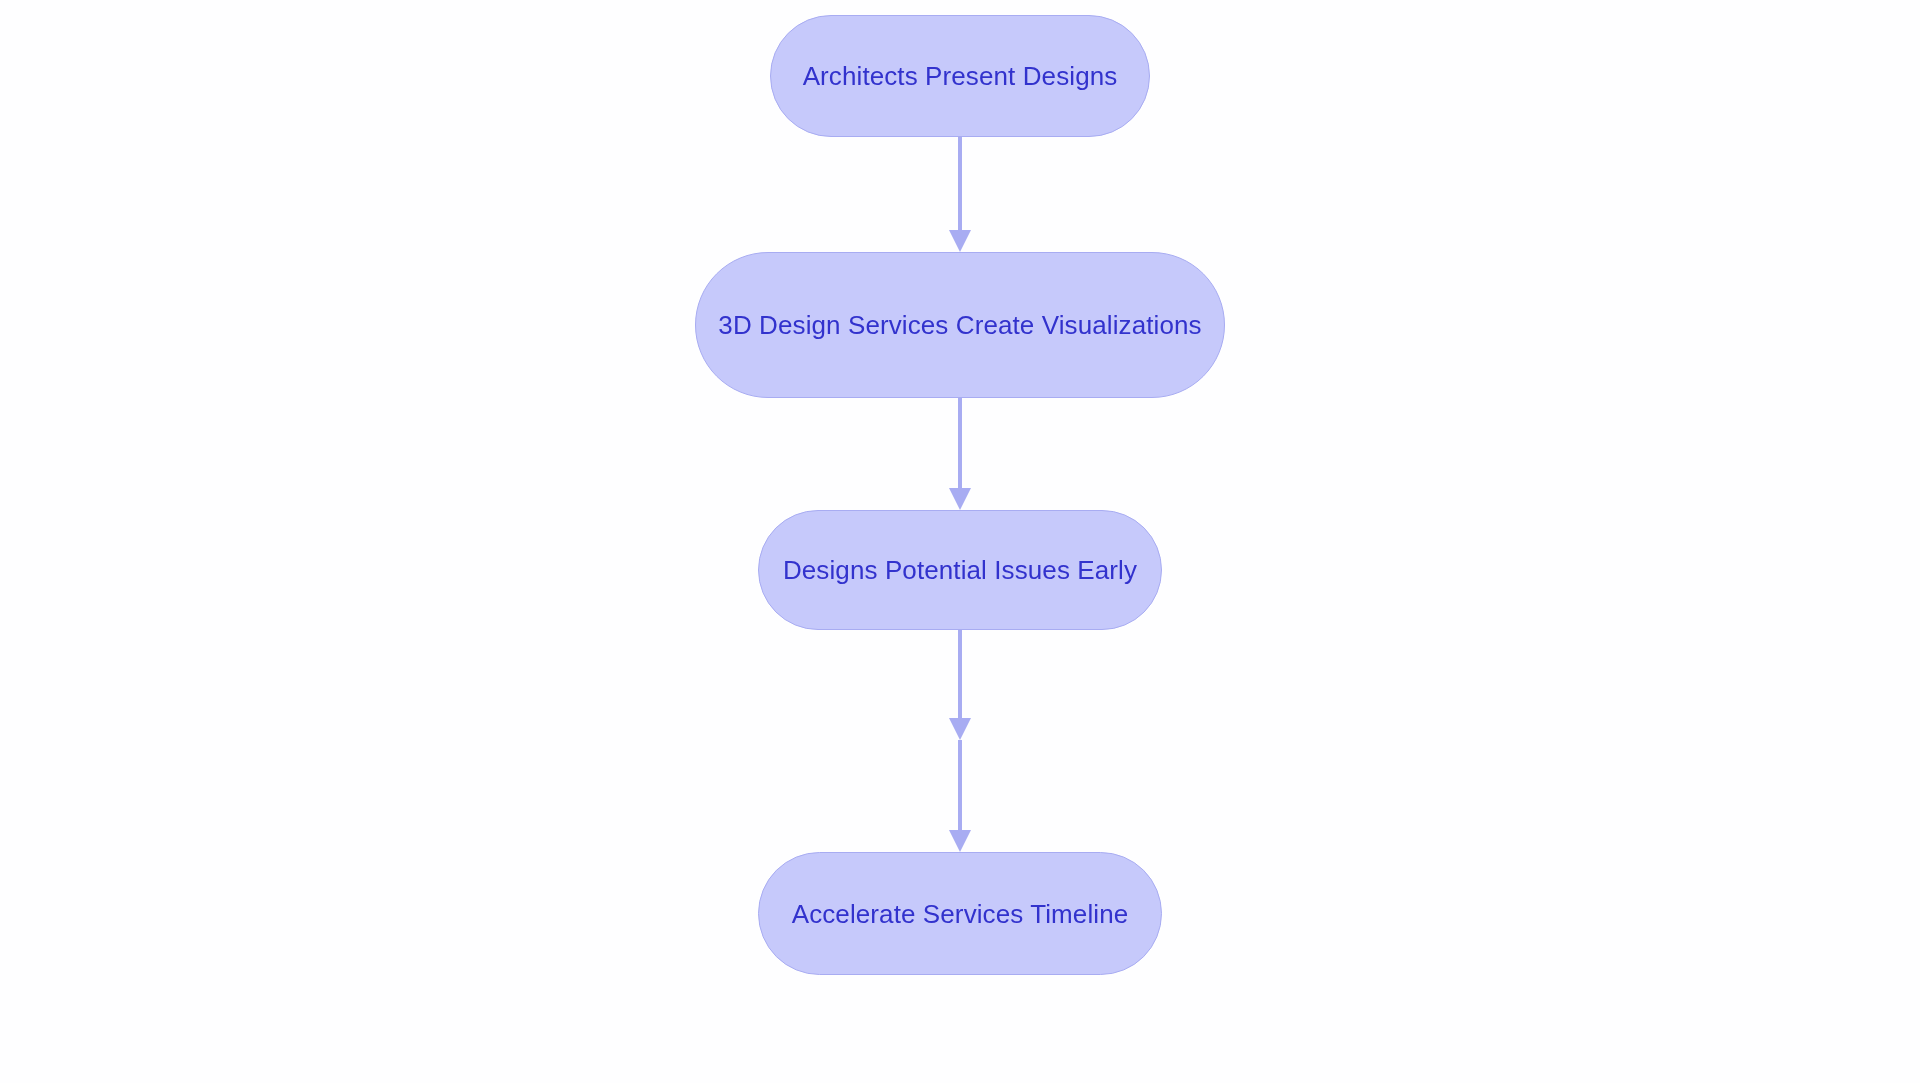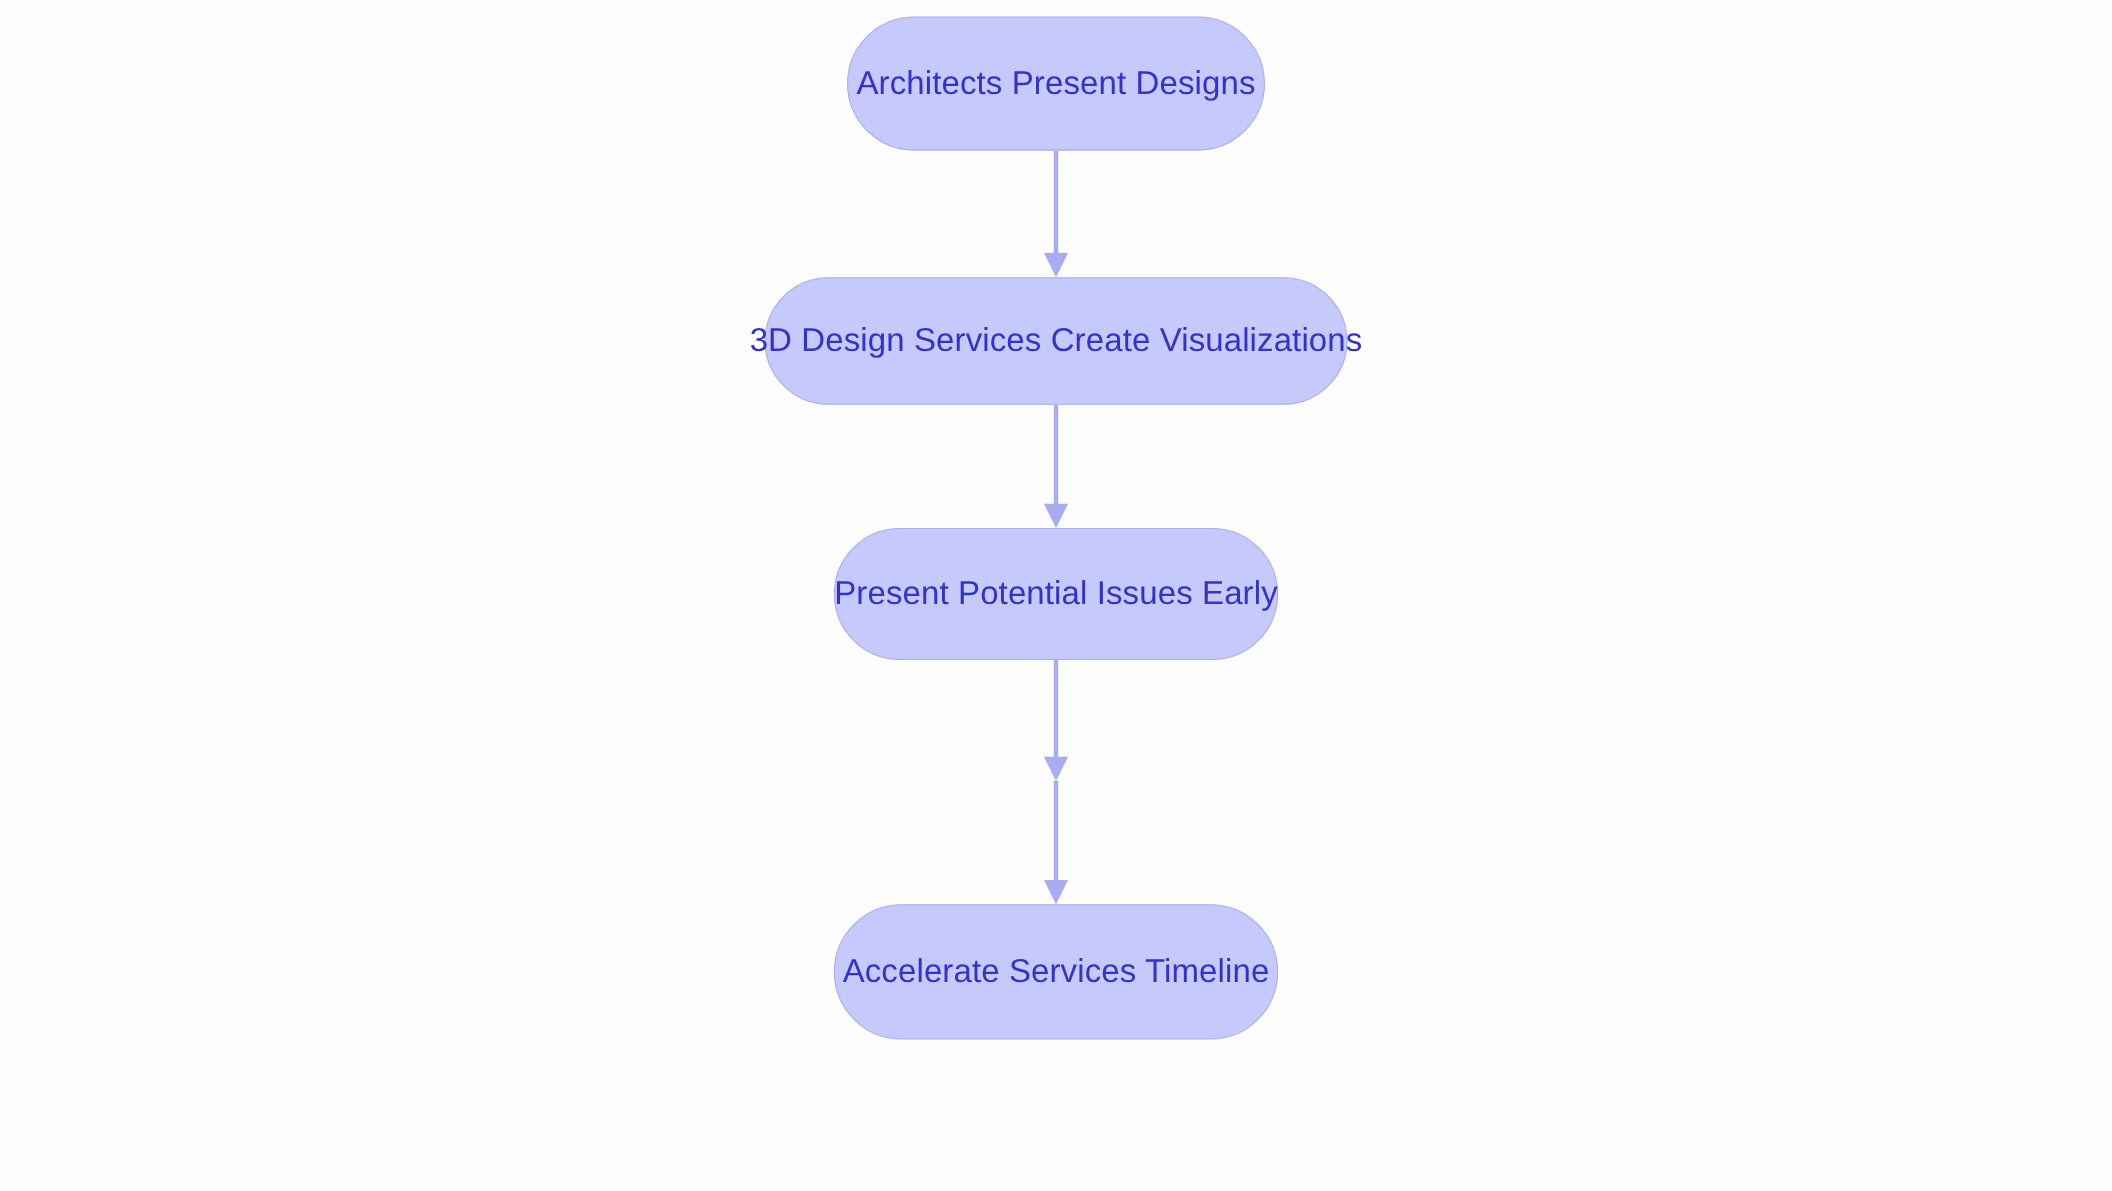--- a/index.html
+++ b/index.html
@@ -43,30 +43,30 @@
     background: #c6c9fb;
     border: 1.6px solid #a8acf2;
     border-radius: 999px;
     color: #3232cd;
     text-align: center;
     white-space: nowrap;
     padding: 0 46px;
   }
 
   .node-label {
-    font-size: 30px;
+    font-size: 26px;
     line-height: 1;
     letter-spacing: 0.1px;
     color: #3232cd;
     font-weight: 400;
   }
 
   
   .node-1 { width: 380px; height: 122px; margin-top: 15px; }
-  .node-2 { width: 530px; height: 116px; }
+  .node-2 { width: 530px; height: 146px; }
   .node-3 { width: 404px; height: 120px; }
   .node-4 { width: 604px; height: 120px; }
   .node-5 { width: 404px; height: 123px; }
 
   
   .connector {
     position: relative;
     width: 26px;
     display: flex;
     flex-direction: column;
@@ -109,21 +109,21 @@
     <div class="node node-2">
       <span class="node-label">3D Design Services Create Visualizations</span>
     </div>
 
     <div class="connector conn-2">
       <div class="shaft"></div>
       <div class="head"></div>
     </div>
 
     <div class="node node-3">
-      <span class="node-label">Present Potential Issues Early</span>
+      <span class="node-label">Designs Potential Issues Early</span>
     </div>
 
     <div class="connector conn-3">
       <div class="shaft"></div>
       <div class="head"></div>
     </div>
 
 
     <div class="connector conn-4">
       <div class="shaft"></div>

